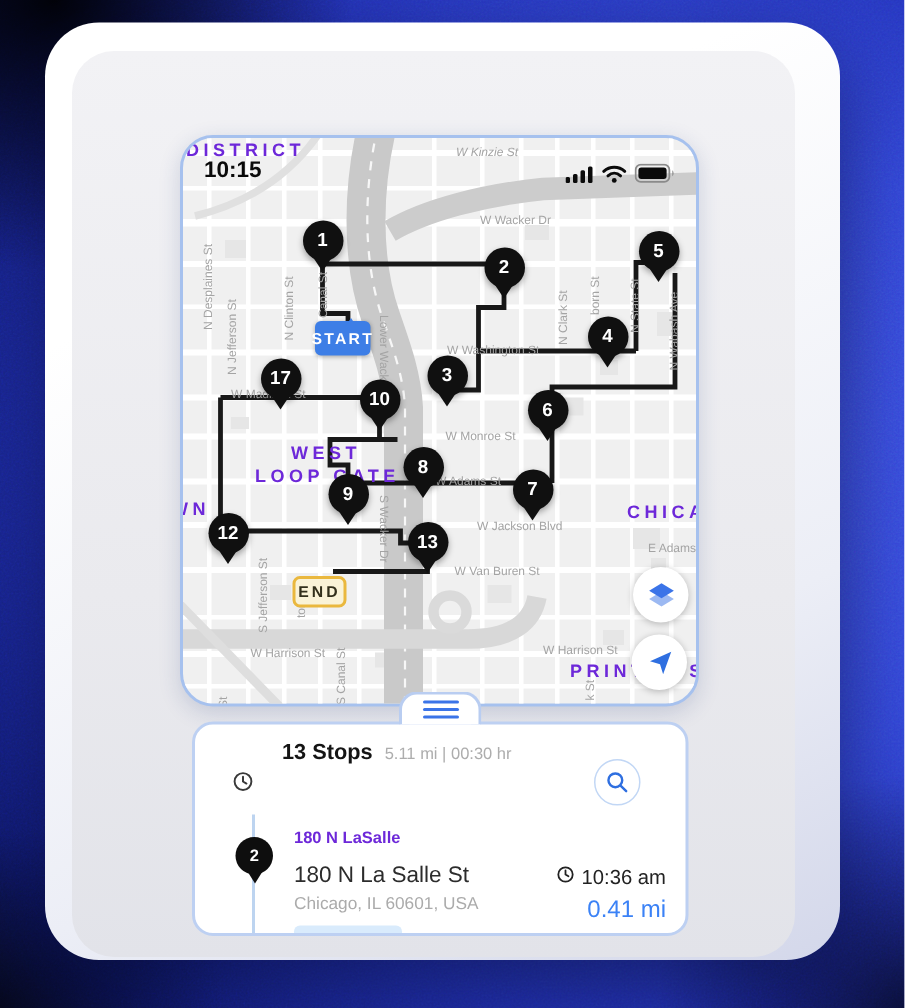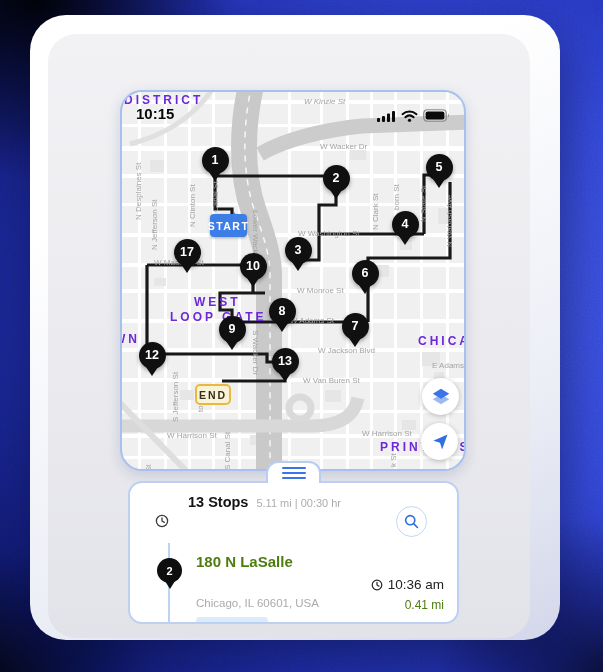--- a/index.html
+++ b/index.html
@@ -67,25 +67,25 @@
   .sheet-row2{position:absolute;left:25px;top:31px;display:flex;align-items:center;gap:7px;}
   .started-text{font-size:16px;color:#1f1f1f;}
   .search-btn{position:absolute;left:266px;top:23px;width:31px;height:31px;border-radius:50%;
     background:#fff;border:1.5px solid #c2d7f5;display:flex;align-items:center;justify-content:center;
     padding:0;cursor:pointer;}
   .timeline{position:absolute;left:38px;top:60px;width:2px;bottom:0;background:#bdd4f0;}
   .sheet-pin{position:absolute;left:27px;top:75px;width:25px;height:25px;border-radius:50%;background:#0e0e0e;
     color:#fff;font-size:11px;font-weight:bold;display:flex;align-items:center;justify-content:center;z-index:2;}
   .sheet-pin::after{content:"";position:absolute;left:50%;bottom:-6px;margin-left:-5px;
     border-left:5px solid transparent;border-right:5px solid transparent;border-top:8px solid #0e0e0e;}
-  .stop-name{position:absolute;left:66px;top:70px;font-size:15px;font-weight:bold;color:#4d7c0f;}
+  .stop-name{position:absolute;left:66px;top:70px;font-size:11px;font-weight:bold;color:#6d28d9;}
   .stop-address{position:absolute;left:66px;top:92px;font-size:15px;color:#2c2c2c;}
   .stop-city{position:absolute;left:66px;top:114px;font-size:11.5px;color:#ababab;}
-  .stop-eta{position:absolute;right:13px;top:94px;display:flex;align-items:center;gap:5px;font-size:13.5px;color:#222;}
-  .stop-distance{position:absolute;right:13px;top:115px;font-size:12px;color:#4d7c0f;}
+  .stop-eta{position:absolute;right:13px;top:94px;display:flex;align-items:flex-start;gap:5px;font-size:13.5px;color:#222;}
+  .stop-distance{position:absolute;right:13px;top:115px;font-size:16px;color:#3b82f6;}
   .chip{position:absolute;left:66px;top:134px;width:72px;height:16px;border-radius:4px;background:#d9ebfc;}
   .chip i{position:absolute;top:5px;height:6px;display:block;}
   .chip .c1{left:7px;width:9px;background:#6d7d8d;opacity:.8;}
   .chip .c2{left:22px;width:34px;background:#3b82e0;opacity:.85;}
 </style>
 </head>
 <body>
 
 <div class="stage">
   <svg class="noise" width="603" height="672">
@@ -280,20 +280,21 @@
         <line x1="12.8" y1="12.8" x2="17" y2="17" stroke="#2f6fe0" stroke-width="1.9" stroke-linecap="round"></line>
       </svg>
     </button>
 
     <div class="timeline"></div>
     <div class="sheet-pin">
       <span>2</span>
     </div>
 
     <div class="stop-name">180 N LaSalle</div>
+    <div class="stop-address">180 N La Salle St</div>
     <div class="stop-city">Chicago, IL 60601, USA</div>
     <div class="stop-eta">
       <svg width="12" height="12" viewBox="0 0 14 14">
         <circle cx="7" cy="7" r="5.6" stroke="#222" stroke-width="1.4" fill="none"></circle>
         <path d="M7 3.8 L7 7 L9.3 8.4" stroke="#222" stroke-width="1.4" fill="none" stroke-linecap="round"></path>
       </svg>
       <span>10:36 am</span>
     </div>
     <div class="stop-distance">0.41 mi</div>
     <div class="chip">

